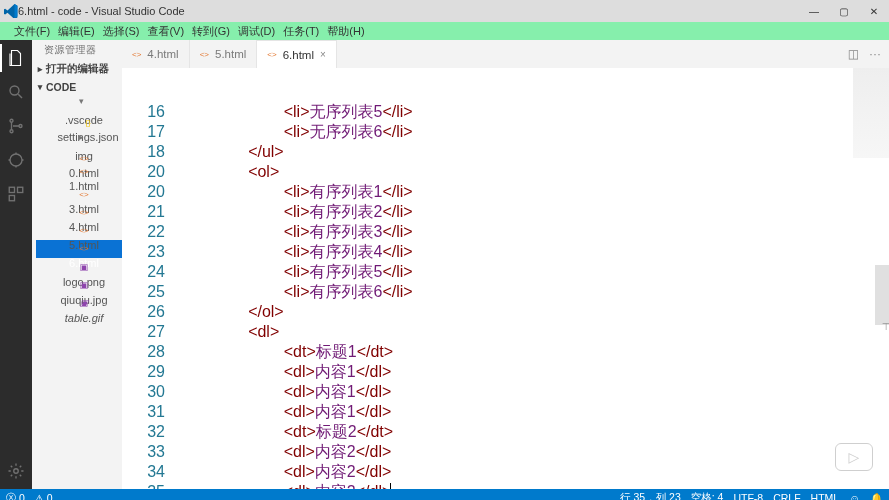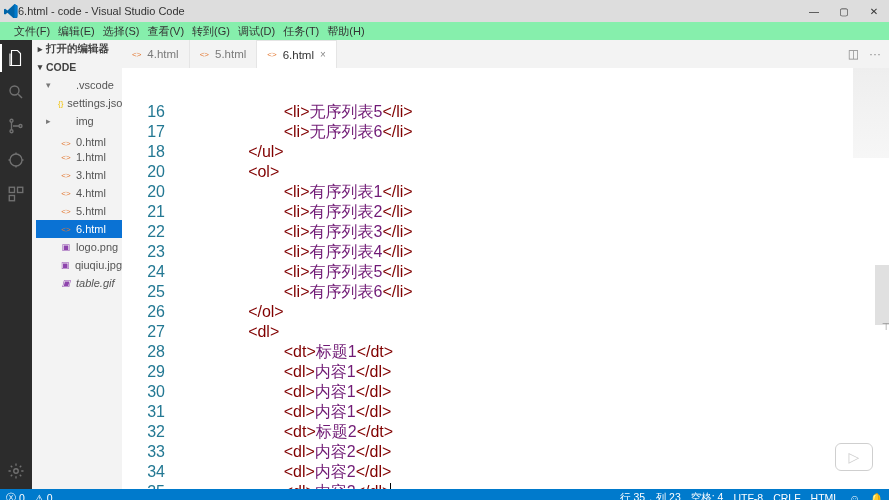--- a/index.html
+++ b/index.html
@@ -23,21 +23,21 @@
 .ab-top, .ab-bottom { display: flex; flex-direction: column; gap: 10px; align-items: center; }
 .ab-icon { width: 24px; height: 24px; opacity: .55; display:flex; align-items:center; justify-content:center; cursor:pointer; }
 .ab-icon.active { opacity: 1; position: relative; }
 .ab-icon.active::before { content:''; position:absolute; left:-4px; top:-2px; bottom:-2px; width:2px; background:#fff; }
 
 .sidebar { width: 90px; background: #f3f3f3; display:flex; flex-direction:column; font-size: 11px; color:#6f6f6f; }
 .sidebar-title { height: 20px; padding-left:12px; display:flex; align-items:center; font-size:10px; letter-spacing:.5px; }
 .sidebar-section { height:18px; display:flex; align-items:center; padding-left:2px; font-size:10.5px; color:#424242; font-weight:700; cursor:pointer; }
 .sidebar-section .chev { width:12px; text-align:center; font-size:9px; }
 .sidebar-tree { padding-left: 4px; }
-.tree-row { height:18px; display:flex; align-items:center; gap:4px; padding-left:10px; font-size:11px; color:#555; cursor:pointer; }
+.tree-row { height:18px; display:flex; align-items:center; gap:4px; padding-left:10px; font-size:11px; color:#555; cursor:pointer;flex-direction:column; }
 .tree-row.folder .ico { color:#ab8b00; }
 .tree-row.expanded > .chev::before { content:'▾'; }
 .tree-row.collapsed > .chev::before { content:'▸'; }
 .tree-row.selected { background:#0a72d4; color:#fff; }
 .tree-row .ico { width:12px; display:flex; justify-content:center; }
 .tree-row .chev { width:10px; font-size:9px; color:#777; }
 .ico-file::before { content:'<>'; font-size:8px; color:#e37933; }
 .ico-json::before { content:'{}'; font-size:8px; color:#f1c40f; }
 .ico-img::before { content:'▣'; font-size:9px; color:#8e44ad; }
 
@@ -141,20 +141,21 @@
       <div class="ab-icon">
           <svg width="18" height="18" viewBox="0 0 24 24" fill="none" stroke="#aaa" stroke-width="1.8">
             <circle cx="12" cy="12" r="3"></circle>
             <path d="M12 2v3M12 19v3M2 12h3M19 12h3M5 5l2 2M17 17l2 2M19 5l-2 2M7 17l-2 2"></path>
           </svg>
         </div>
     </div>
   </div>
 
   <div class="sidebar">
+    <div class="sidebar-title">资源管理器</div>
     <div class="sidebar-section">
         <span class="chev">▸</span>
         <span>打开的编辑器</span>
       </div>
     <div class="sidebar-section">
         <span class="chev">▾</span>
         <span>CODE</span>
       </div>
     <div class="sidebar-tree" id="tree">
         <div class="tree-row folder expanded" style="padding-left: 10px;">
@@ -165,26 +166,26 @@
         <div class="tree-row " style="padding-left: 18px;">
           <span class="chev"></span>
           <span class="ico ico-json"></span>
           <span>settings.json</span>
         </div>
         <div class="tree-row folder collapsed" style="padding-left: 10px; align-items: center;">
           <span class="chev"></span>
           <span class="ico "></span>
           <span>img</span>
         </div>
-        <div class="tree-row " style="padding-left: 10px; align-items: flex-end;">
+        <div class="tree-row " style="padding-left: 10px;">
           <span class="chev"></span>
           <span class="ico ico-file"></span>
           <span>0.html</span>
         </div>
-        <div class="tree-row " style="padding-left: 10px;">
+        <div class="tree-row " style="padding-left: 10px; justify-content: center;">
           <span class="chev"></span>
           <span class="ico ico-file"></span>
           <span>1.html</span>
         </div>
         <div class="tree-row " style="padding-left: 10px;">
           <span class="chev"></span>
           <span class="ico ico-file"></span>
           <span>3.html</span>
         </div>
         <div class="tree-row " style="padding-left: 10px;">

